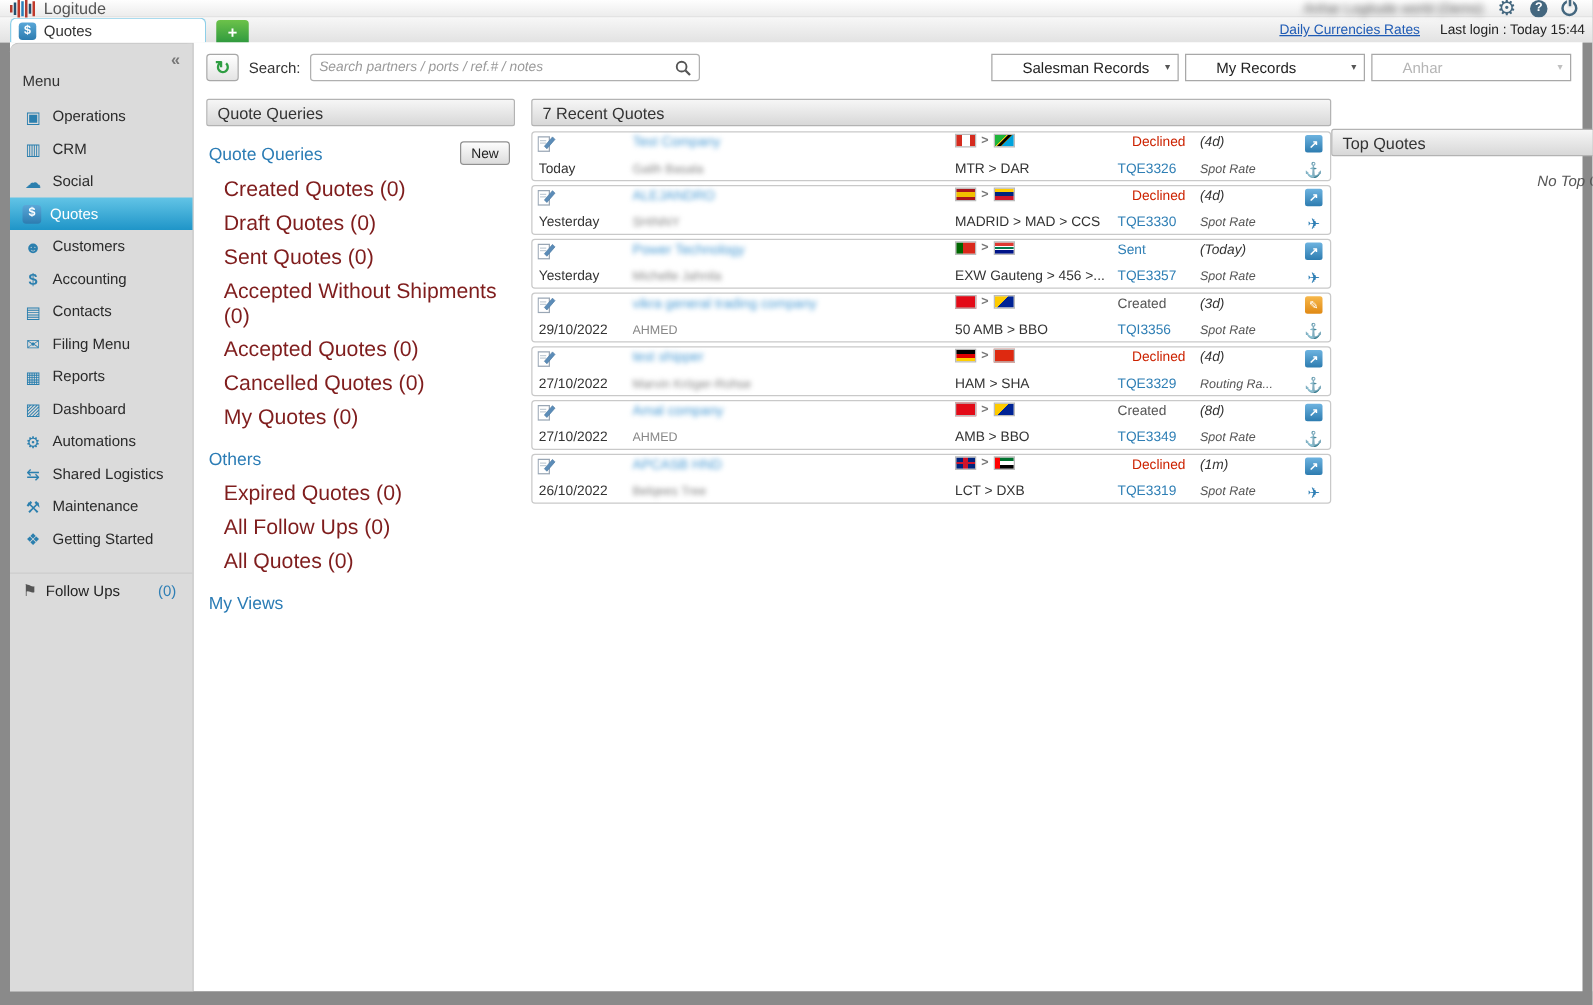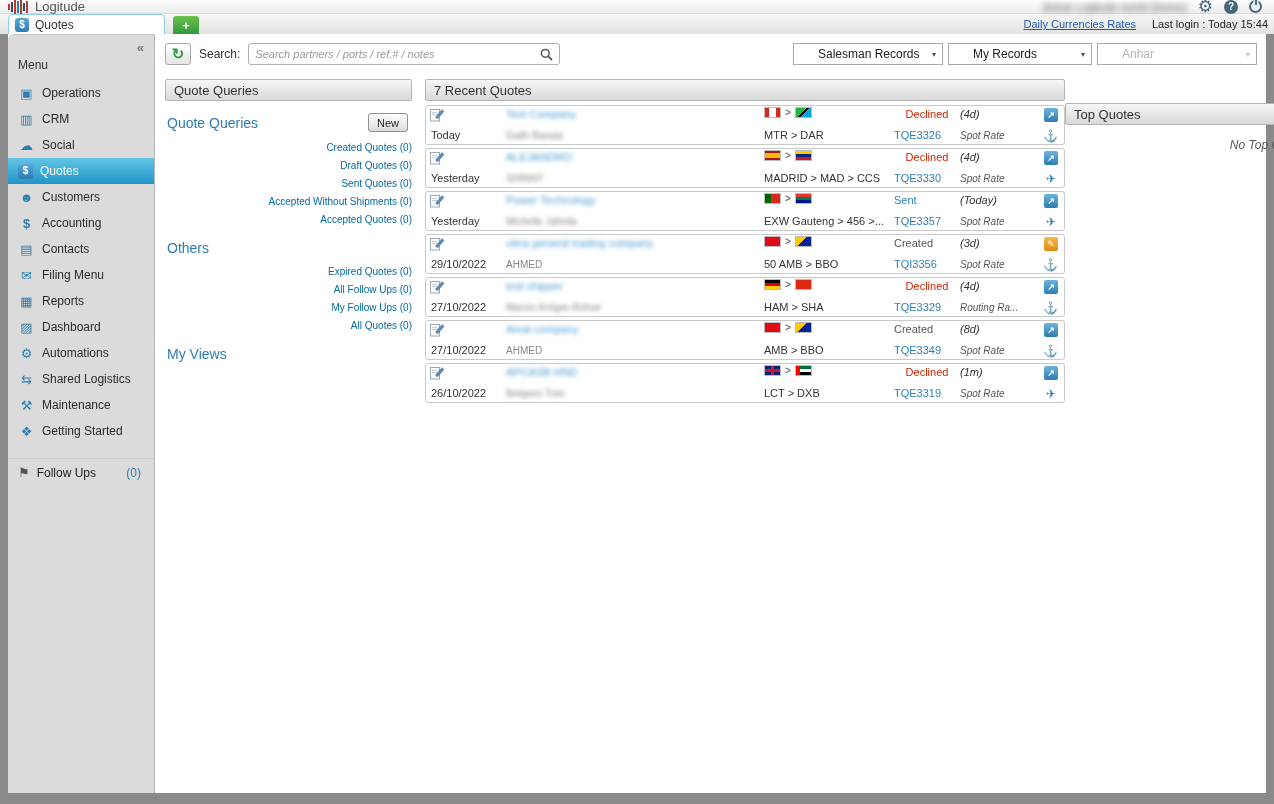--- a/index.html
+++ b/index.html
@@ -76,21 +76,21 @@
 
   .content-cols { display:flex; gap:13px; margin-top:14px; flex:1; min-height:0; }
   .panel-header { height:22px; background:linear-gradient(#f6f6f6,#d8d8d8); border:1px solid #b3b3b3; border-radius:2px; display:flex; align-items:center; padding:0 8px; font-size:13px; color:#333; }
 
   
   .queries-panel { width:247px; min-width:247px; }
   .queries-body { padding:12px 0 0 2px; }
   .qq-section-head { display:flex; align-items:center; margin-bottom:6px; }
   .qq-title { font-size:14px; color:#2b7cb5; }
   .new-btn { margin-left:auto; margin-right:4px; width:40px; height:19px; border:1px solid #909090; border-radius:3px; background:linear-gradient(#fdfdfd,#dcdcdc); font-size:11px; color:#222; font-family:"Liberation Sans",sans-serif; }
-  .query-item { font-size:10px; color:#0369a1; padding:3.5px 0 3.5px 12px;text-align:right; }
+  .query-item { font-size:17px; color:#7f1d1d; padding:3.5px 0 3.5px 12px; }
   .section-gap { margin-top:12px; margin-bottom:6px; }
 
   
   .right-col { flex:1; display:flex; flex-direction:row; min-width:0; }
   .recent-rows { margin-top:4px; display:flex; flex-direction:column; gap:3px; }
   .qrow { height:40px; border:1px solid #c9c9c9; border-radius:3px; background:#fff; display:flex; padding-left:4px; }
   .qcell { display:flex; flex-direction:column; justify-content:space-between; padding:2px 0 3px; }
   .qdate { width:76px; min-width:76px; padding-top:1px; }
   .qdate-text { font-size:11px; color:#333; padding-left:1px; }
   .qcompany { width:258px; min-width:258px; }
@@ -295,30 +295,31 @@
                 <div class="query-item">Created Quotes (0)</div>
 
                 <div class="query-item">Draft Quotes (0)</div>
 
                 <div class="query-item">Sent Quotes (0)</div>
 
                 <div class="query-item">Accepted Without Shipments (0)</div>
 
                 <div class="query-item">Accepted Quotes (0)</div>
 
-
+                <div class="query-item">Cancelled Quotes (0)</div>
+
+                <div class="query-item">My Quotes (0)</div>
               </div>
             <div class="qq-title section-gap">Others</div>
             <div>
 
                 <div class="query-item">Expired Quotes (0)</div>
 
                 <div class="query-item">All Follow Ups (0)</div>
 
-                <div class="query-item">My Follow Ups (0)</div>
 
                 <div class="query-item">All Quotes (0)</div>
               </div>
             <div class="qq-title section-gap">My Views</div>
           </div>
         </div>
 
         <div class="right-col">
           <div>
             <div class="panel-header">

